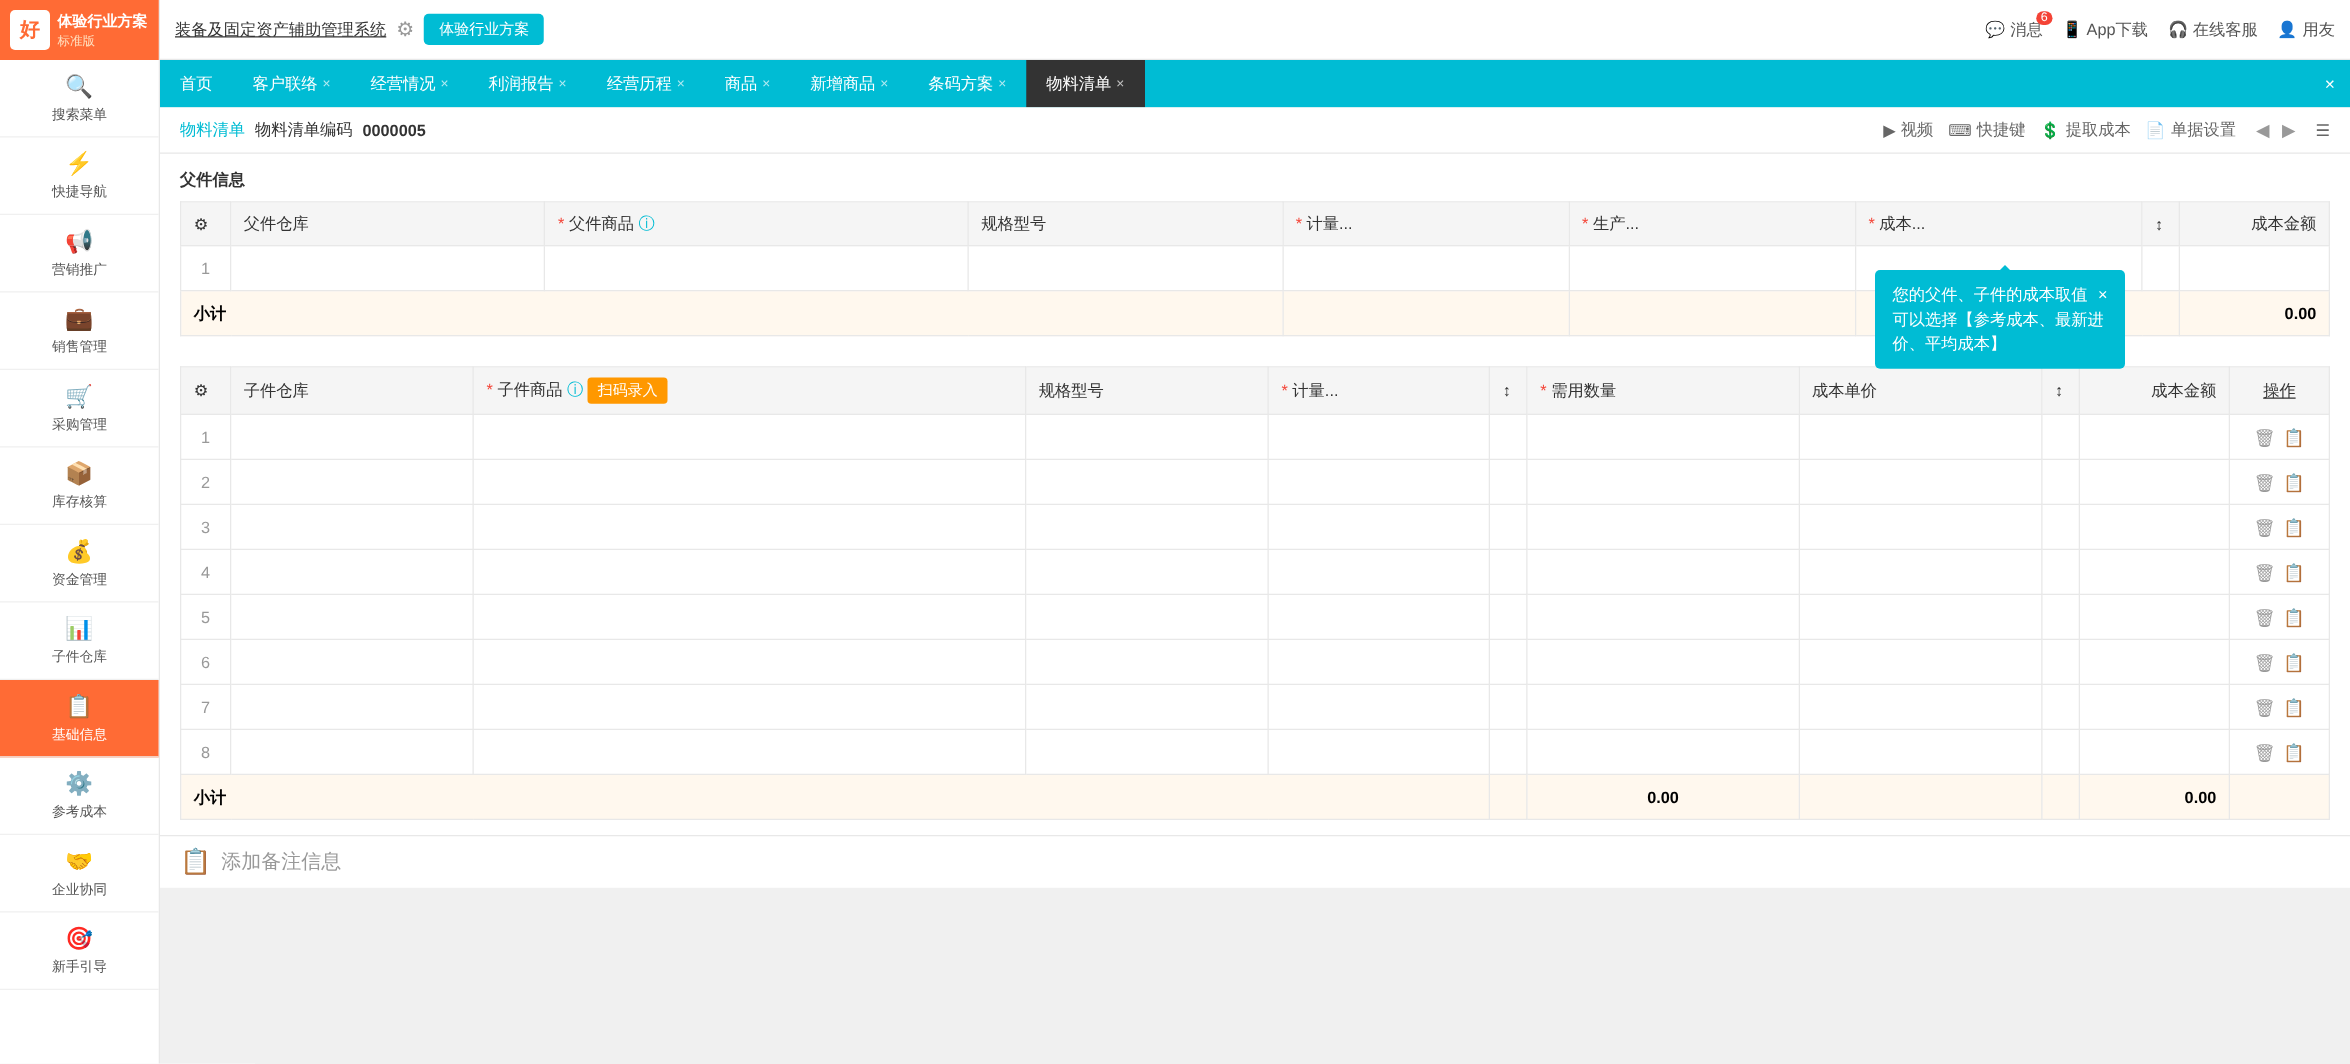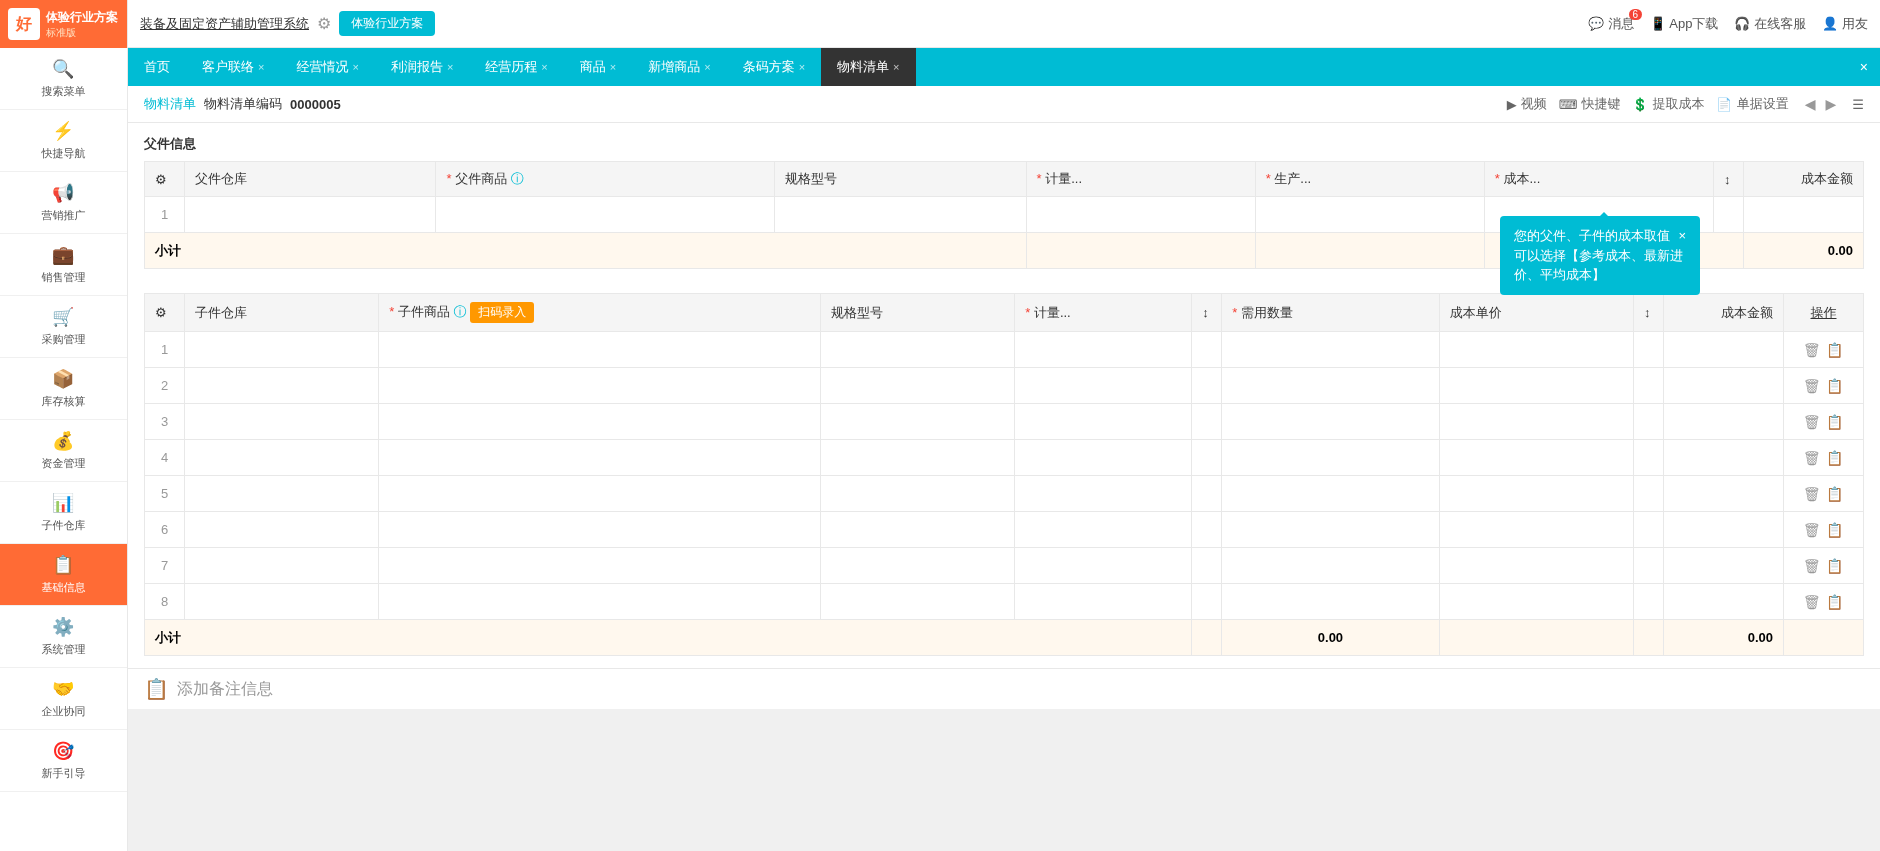--- a/index.html
+++ b/index.html
@@ -258,21 +258,21 @@
     <div class="sidebar-item">
       <span class="icon">📊</span>
       <span class="label">子件仓库</span>
     </div>
     <div class="sidebar-item active">
       <span class="icon">📋</span>
       <span class="label">基础信息</span>
     </div>
     <div class="sidebar-item">
       <span class="icon">⚙️</span>
-      <span class="label">系统管理</span>
+      <span class="label">参考成本</span>
     </div>
     <div class="sidebar-item">
       <span class="icon">🤝</span>
       <span class="label">企业协同</span>
     </div>
     <div class="sidebar-item">
       <span class="icon">🎯</span>
       <span class="label">新手引导</span>
     </div>
   </div>

